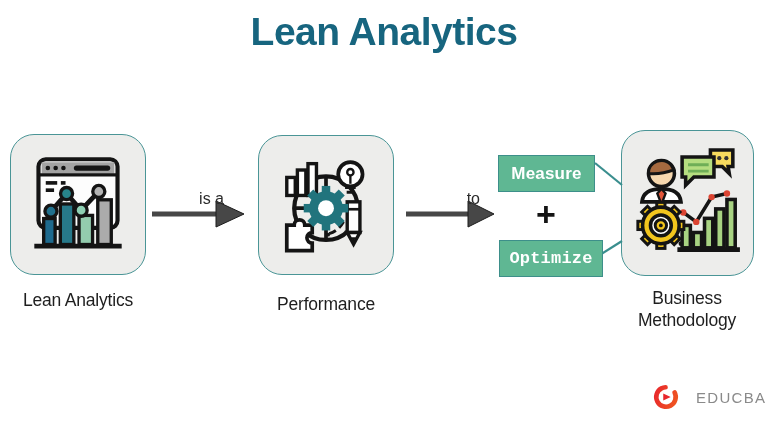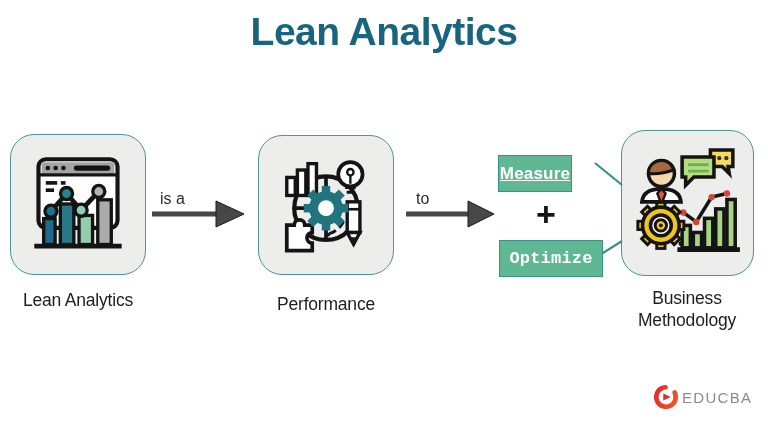--- a/index.html
+++ b/index.html
@@ -21,37 +21,37 @@
   #node-business   { left:621px; top:130px; width:133px; height:146px; }
   .node svg { display:block; }
   .node-label {
     position:absolute; text-align:center; font-size:17.5px; color:#1e1e1e;
     line-height:1.28; letter-spacing:-0.2px;
   }
   #label-lean        { left:10px;  top:289px; width:136px; }
   #label-methodology { left:258px; top:293px; width:136px; }
   #label-business    { left:612px; top:287px; width:150px; }
   .arrow-label {
-    position:absolute; font-size:16px; color:#2b2b2b; text-align:left;
+    position:absolute; font-size:16px; color:#2b2b2b; text-align:right;
   }
   #arrow-label-1 { left:160px; top:190px; width:64px; }
   #arrow-label-2 { left:416px; top:190px; width:64px; }
   .overlay { position:absolute; left:0; top:0; pointer-events:none; }
   .action-btn {
     position:absolute; background:#5fb793; border:1.4px solid #3d8f8a;
     color:#ffffff; font-size:17px; font-weight:700; letter-spacing:0.2px;
     display:flex; align-items:center; justify-content:center;
   }
-  #btn-measure  { left:498px; top:155px; width:74px; height:37px;text-decoration:underline; }
+  #btn-measure  { left:498px; top:155px; width:97px; height:37px; }
   #btn-optimize { left:499px; top:240px; width:104px; height:37px;font-family:Liberation Mono, monospace; }
   .plus {
     position:absolute; left:531px; top:195px; width:30px; text-align:center;
     font-size:34px; font-weight:700; color:#141414;
   }
-  .logo { position:absolute; left:652px; top:383px; display:flex; align-items:center; gap:2px; }
+  .logo { position:absolute; left:652px; top:383px; display:flex; align-items:center; gap:16px; }
   .logo-text { font-size:15px; color:#8a8a8a; letter-spacing:1.3px; font-weight:500; }
 </style>
 </head>
 <body>
 
 <div class="canvas">
 
   <div class="title">Lean Analytics</div>
 
   <div class="node" id="node-lean">

